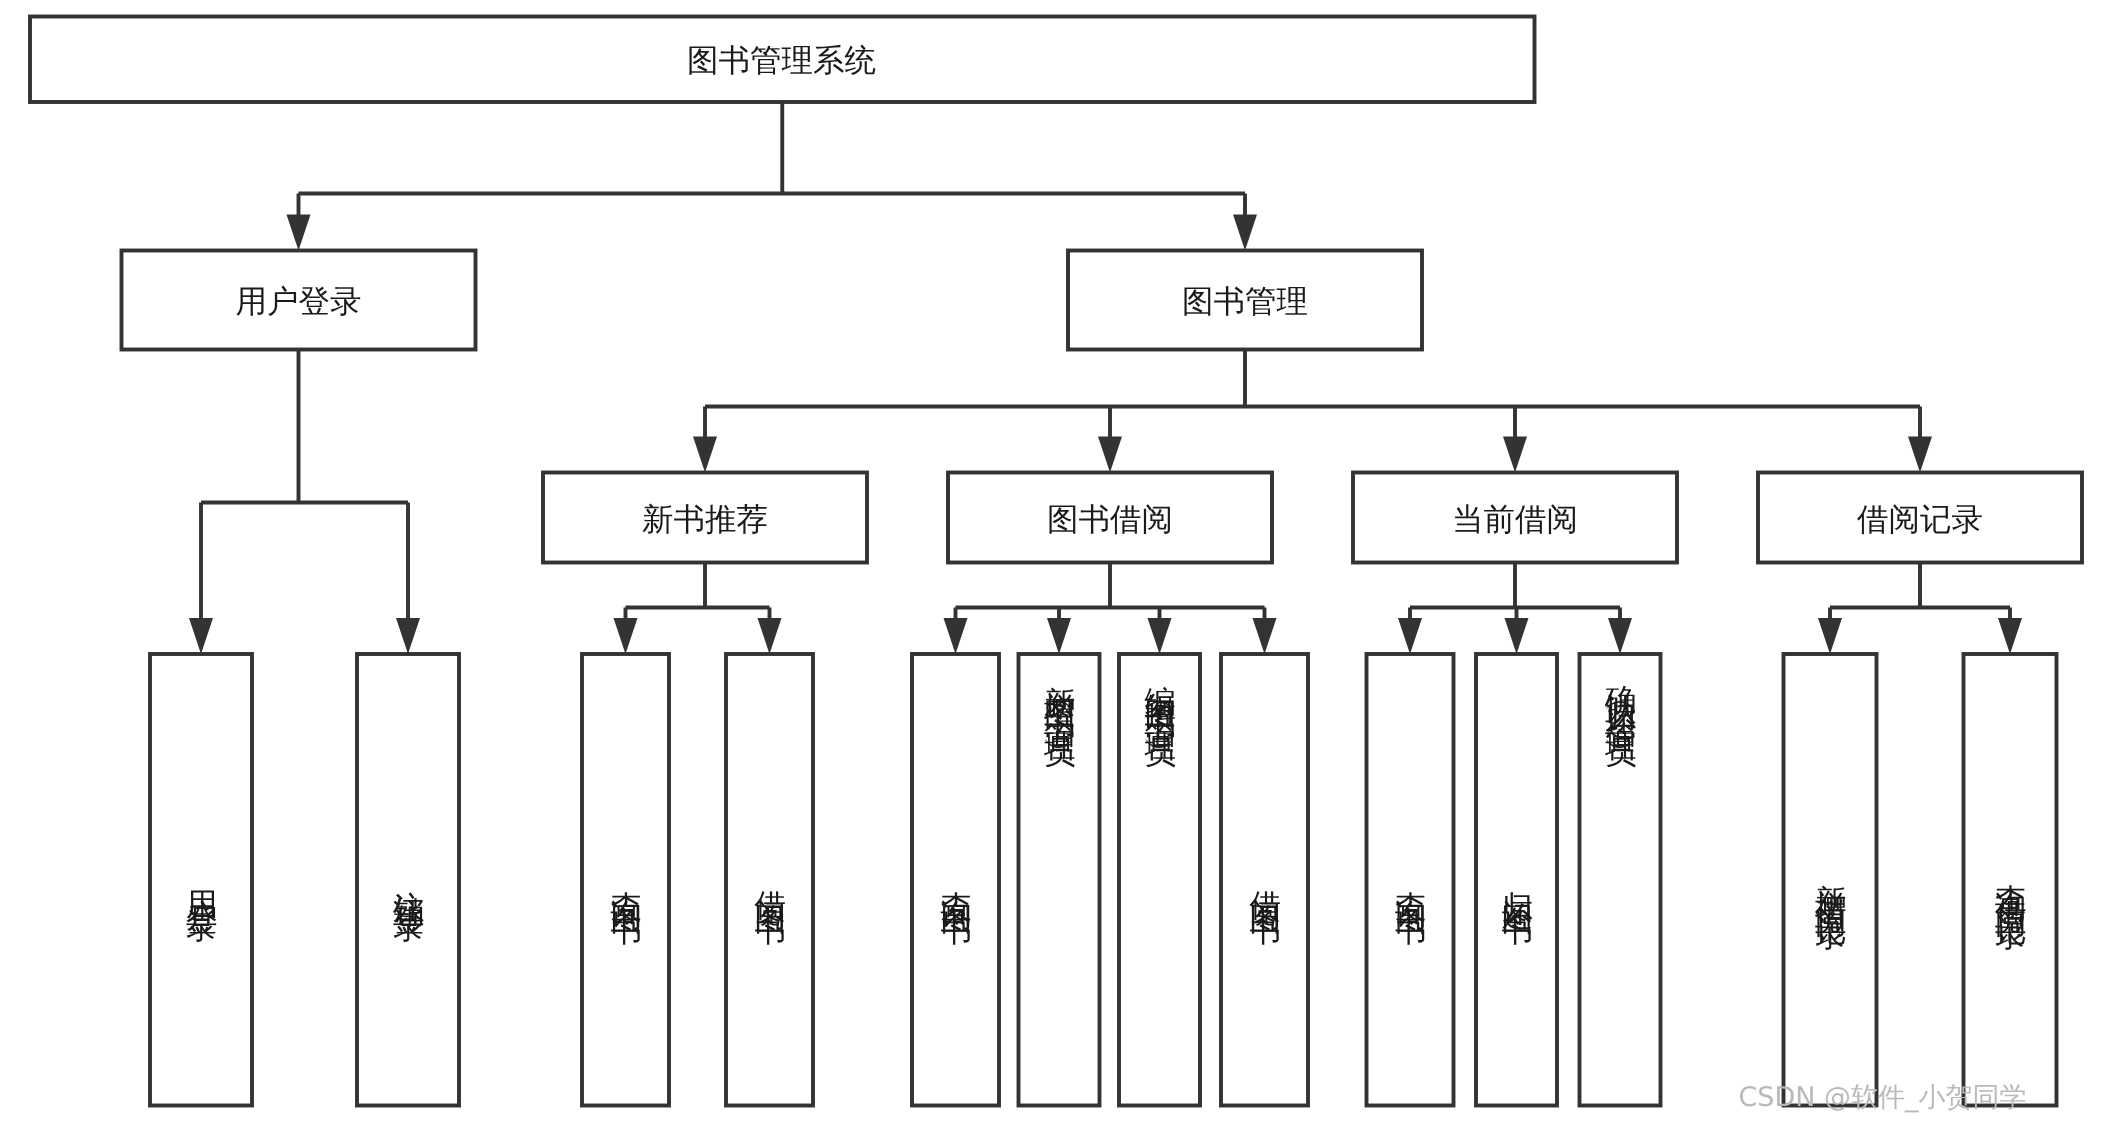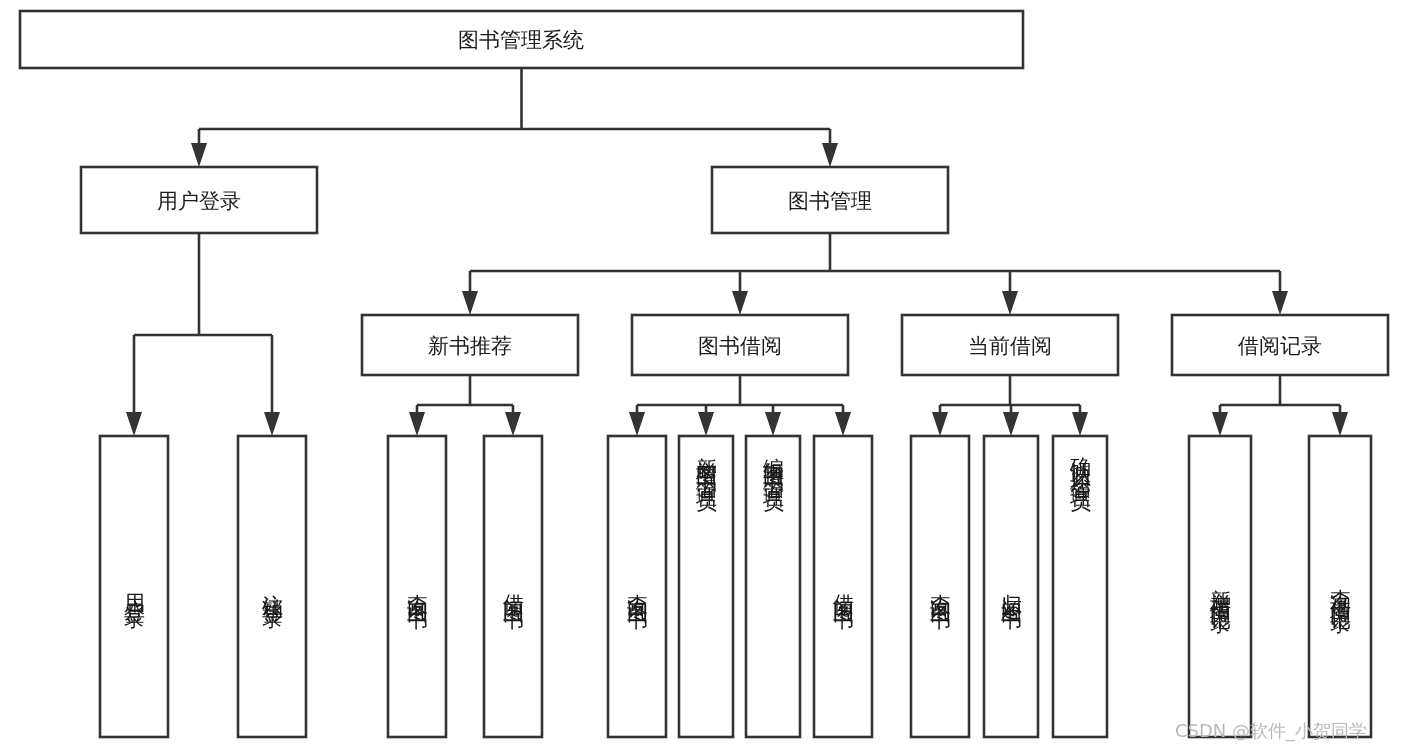--- a/index.html
+++ b/index.html
@@ -63,21 +63,21 @@
     font-family: "DejaVu Sans", "Liberation Sans", sans-serif;
     font-size: 21px;
     line-height: 1;
     color: #1a1a1a;
     letter-spacing: 5px;
     white-space: nowrap;
     text-align: center;
   }
   #watermark {
     position: absolute;
-    right: 4px;
+    right: 20px;
     bottom: 4px;
     font-family: "DejaVu Sans", "Liberation Sans", sans-serif;
     font-size: 18px;
     color: #b9b9b9;
     user-select: none;
     white-space: nowrap;
   }
 </style>
 </head>
 <body>

